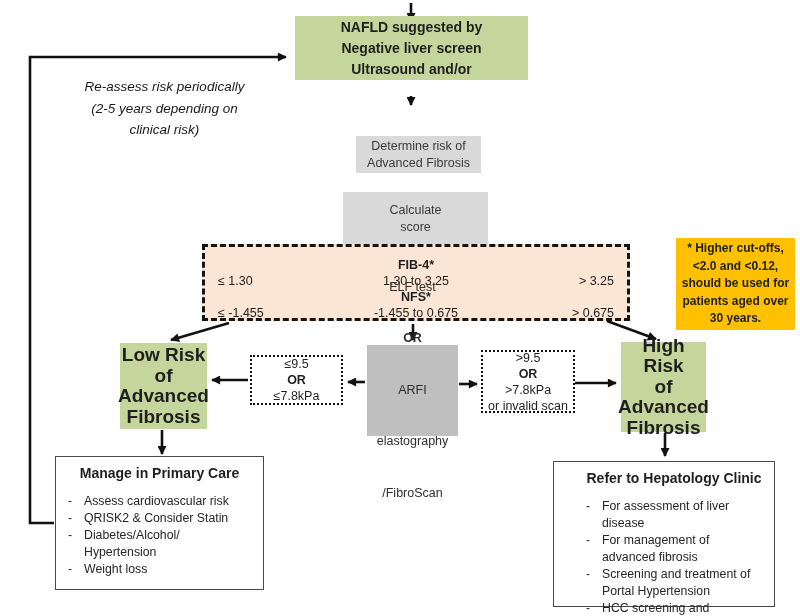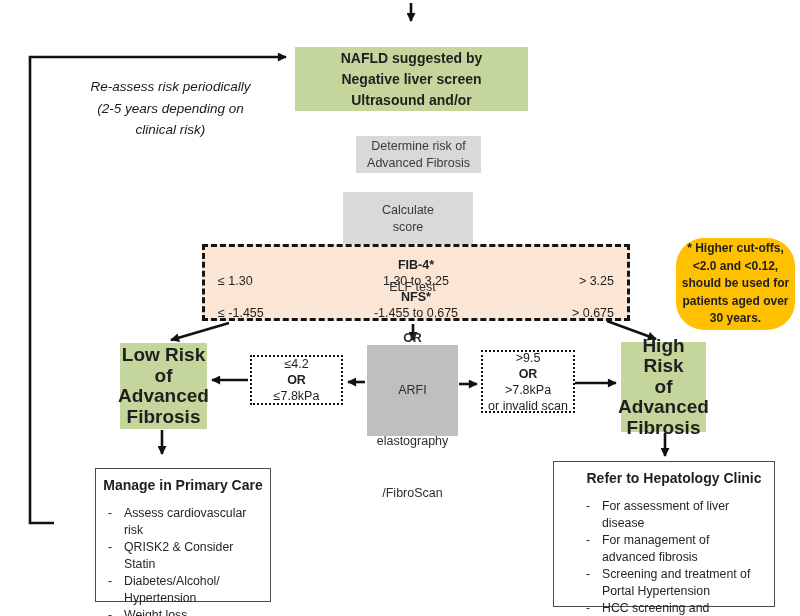--- a/index.html
+++ b/index.html
@@ -7,21 +7,21 @@
     position:relative;width:800px;height:616px;background:#ffffff;
     font-family:"Liberation Sans","DejaVu Sans",sans-serif;color:#1f1f1f;overflow:hidden;
   }
   .box{position:absolute;box-sizing:border-box;}
   .center{display:flex;flex-direction:column;align-items:center;justify-content:center;text-align:center;}
   .b{font-weight:bold;}
   .fill-green{background:#c4d69c;}
   .fill-gray{background:#d9d9d9;color:#3a3a3a;margin-top:26px;}
   .fill-darkgray{background:#bfbfbf;color:#2e2e2e;}
   .fill-peach{background:#fbe6d5;}
-  .fill-amber{background:#ffc000;border-radius:28px;}
+  .fill-amber{background:#ffc000;}
   .dotted{border:2.5px dotted #111;background:#fff;}
   .dashedbox{border:3.5px dashed #141414;}
   .whitebox{border:1.2px solid #4a4a4a;background:#fff;}
   .nafld-text{font-size:14px;line-height:21px;font-weight:bold;}
   .gray-text{font-size:12.5px;line-height:16.5px;}
   .risk-text{font-size:19px;line-height:20.5px;font-weight:bold;}
   .cut-text{font-size:12.5px;line-height:16px;}
   .elf-text{font-size:12.5px;line-height:17.5px;}
   .note-text{font-size:12px;line-height:17.5px;font-weight:bold;}
   .reassess{font-size:13.5px;line-height:21.5px;font-style:italic;color:#1a1a1a;text-align:center;}
@@ -59,38 +59,38 @@
       <line x1="607" y1="321" x2="656" y2="339" marker-end="url(#ah)"></line>
       <line x1="365" y1="382" x2="348" y2="382" marker-end="url(#ah)"></line>
       <line x1="248" y1="380" x2="212" y2="380" marker-end="url(#ah)"></line>
       <line x1="459" y1="384" x2="477" y2="384" marker-end="url(#ah)"></line>
       <line x1="575" y1="383" x2="616" y2="383" marker-end="url(#ah)"></line>
       <line x1="162" y1="430" x2="162" y2="454" marker-end="url(#ah)"></line>
       <line x1="665" y1="433" x2="665" y2="456" marker-end="url(#ah)"></line>
     </g>
   </svg>
 
-  <div class="box reassess" style="left:58px;top:76px;width:225px;">
+  <div class="box reassess" style="left:52px;top:76px;width:225px;">
     <div>Re-assess risk periodically</div>
     <div>(2-5 years depending on</div>
     <div>clinical risk)</div>
   </div>
 
-  <div class="box fill-green center nafld-text" style="left:295px;top:47px;width:233px;height:64px;">
+  <div class="box fill-green center nafld-text" style="left:295px;top:16px;width:233px;height:64px;">
     <div>NAFLD suggested by</div>
     <div>Negative liver screen</div>
     <div>Ultrasound and/or</div>
   </div>
 
   <div class="box fill-gray center gray-text" style="left:356px;top:110px;width:125px;height:37px;">
     <div>Determine risk of</div>
     <div>Advanced Fibrosis</div>
   </div>
 
-  <div class="box fill-gray center gray-text" style="left:343px;top:166px;width:130px;height:53px;">
+  <div class="box fill-gray center gray-text" style="left:343px;top:166px;width:145px;height:53px;">
     <div>Calculate</div>
     <div>score</div>
   </div>
 
   <div class="box fill-peach dashedbox" style="left:202px;top:244px;width:428px;height:77px;padding-top:10px;">
     <div class="cut-head">FIB-4*</div>
     <div class="cut-row">
       <span class="c-left">≤ 1.30</span>
       <span class="c-mid">1.30 to 3.25</span>
       <span class="c-right">&gt; 3.25</span>
@@ -112,21 +112,21 @@
   </div>
 
   <div class="box fill-green center risk-text" style="left:120px;top:343px;width:87px;height:86px;">
     <div>Low Risk</div>
     <div>of</div>
     <div>Advanced</div>
     <div>Fibrosis</div>
   </div>
 
   <div class="box dotted center cut-text" style="left:250px;top:355px;width:93px;height:50px;">
-    <div>≤4.2</div>
+    <div>≤9.5</div>
     <div class="b">OR</div>
     <div>≤7.8kPa</div>
   </div>
 
   <div class="box fill-darkgray center elf-text" style="left:367px;top:345px;width:91px;height:91px;gap:34px;">
     <div>ELF test</div>
     <div class="b">OR</div>
     <div>ARFI</div>
     <div>elastography</div>
     <div>/FibroScan</div>
@@ -139,21 +139,21 @@
     <div>or invalid scan</div>
   </div>
 
   <div class="box fill-green center risk-text" style="left:621px;top:342px;width:85px;height:90px;">
     <div>High Risk</div>
     <div>of</div>
     <div>Advanced</div>
     <div>Fibrosis</div>
   </div>
 
-  <div class="box whitebox" style="left:55px;top:468px;width:176px;height:134px;margin-left:40px;">
+  <div class="box whitebox" style="left:55px;top:456px;width:209px;height:134px;">
     <div class="care-title">Manage in Primary Care</div>
     <ul class="bullets">
       <li>
         <span class="dash">-</span>
         <span class="btext">Assess cardiovascular risk</span>
         </li>
       <li>
         <span class="dash">-</span>
         <span class="btext">QRISK2 &amp; Consider Statin</span>
         </li>

